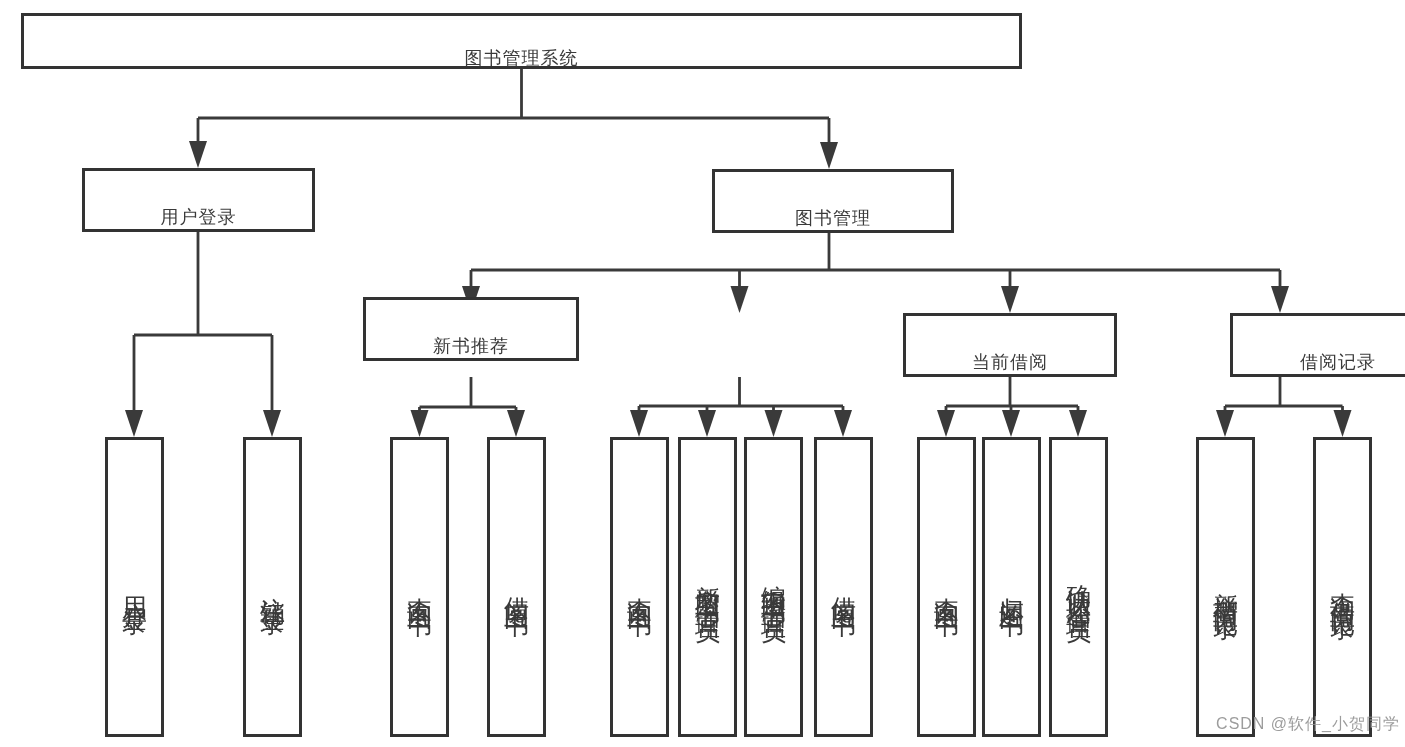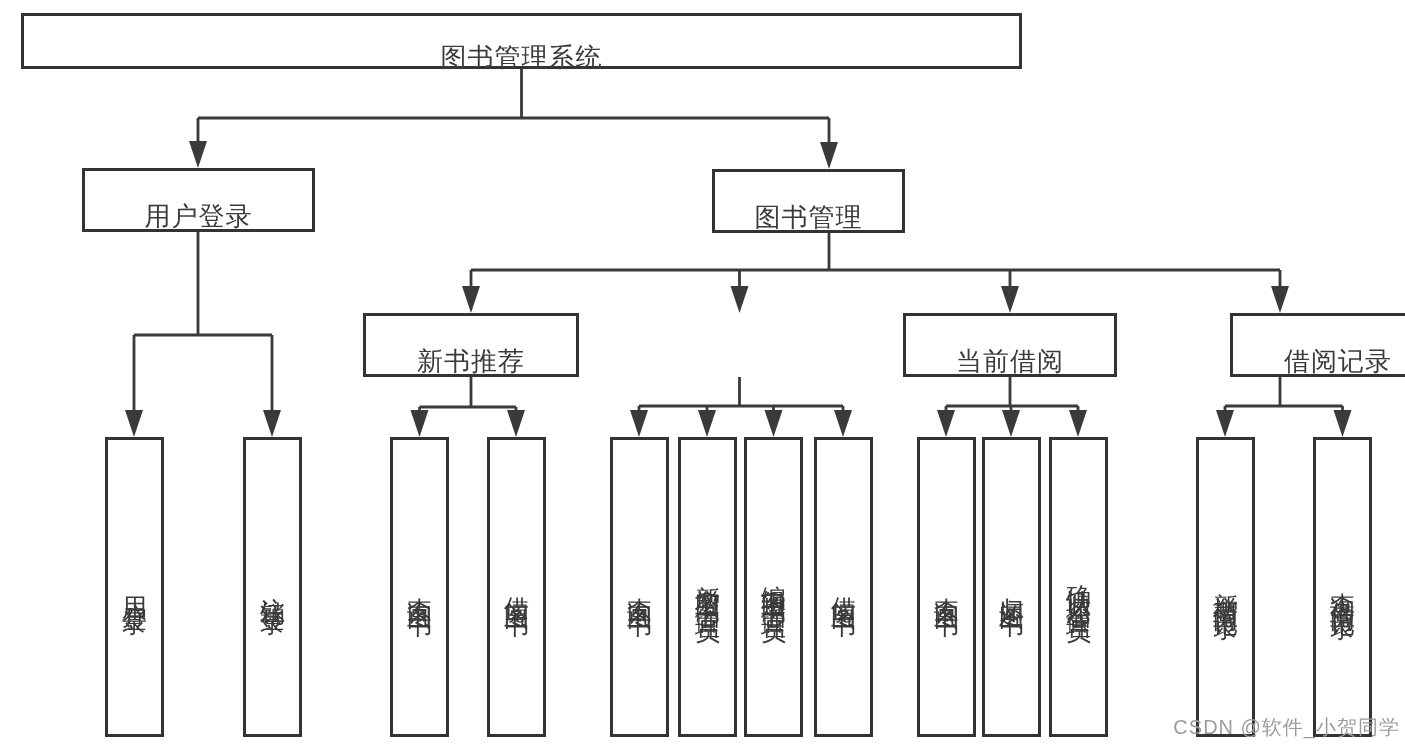--- a/index.html
+++ b/index.html
@@ -22,33 +22,33 @@
   .connectors path{stroke:var(--line);stroke-width:2.8;fill:none;}
   .connectors polygon{fill:var(--line);stroke:none;}
   .node{
     position:absolute;
     box-sizing:border-box;
     border:3px solid var(--box-border);
     background:var(--box-fill);
     display:flex;align-items:center;justify-content:center;
     color:var(--text);
   }
-  .node.h span{font-size:26px;letter-spacing:1px;white-space:nowrap;margin-top:33px;}
+  .node.h span{font-size:18px;letter-spacing:1px;white-space:nowrap;margin-top:33px;}
   .node.v span{
     writing-mode:vertical-rl;
     text-orientation:mixed;
     font-size:25px;
     letter-spacing:5px;
     line-height:1;
     white-space:nowrap;
   }
   .watermark{
     position:absolute;
     top:714px;right:5px;
-    font-size:20px;
+    font-size:16px;
     letter-spacing:1px;
     color:var(--watermark);
     white-space:nowrap;
   }
 </style>
 </head>
 <body>
 
 <div class="canvas">
 
@@ -95,25 +95,25 @@
     </g>
   </svg>
 
   <div class="node h" style="left:21px;top:13px;width:1001px;height:56px;">
     <span>图书管理系统</span>
   </div>
 
   <div class="node h" style="left:82px;top:168px;width:233px;height:64px;">
     <span>用户登录</span>
   </div>
-  <div class="node h" style="left:712px;top:169px;width:193px;height:64px;text-align:right;">
+  <div class="node h" style="left:712px;top:169px;width:242px;height:64px;text-align:right;">
     <span>图书管理</span>
   </div>
 
-  <div class="node h" style="left:363px;top:313px;width:216px;height:64px;">
+  <div class="node h" style="left:363px;top:297px;width:216px;height:64px;">
     <span>新书推荐</span>
   </div>
   <div class="node h" style="left:903px;top:313px;width:214px;height:64px;">
     <span>当前借阅</span>
   </div>
   <div class="node h" style="left:1230px;top:313px;width:216px;height:64px;">
     <span>借阅记录</span>
   </div>
 
   <div class="node v" style="left:105px;top:437px;width:59px;height:300px;">

